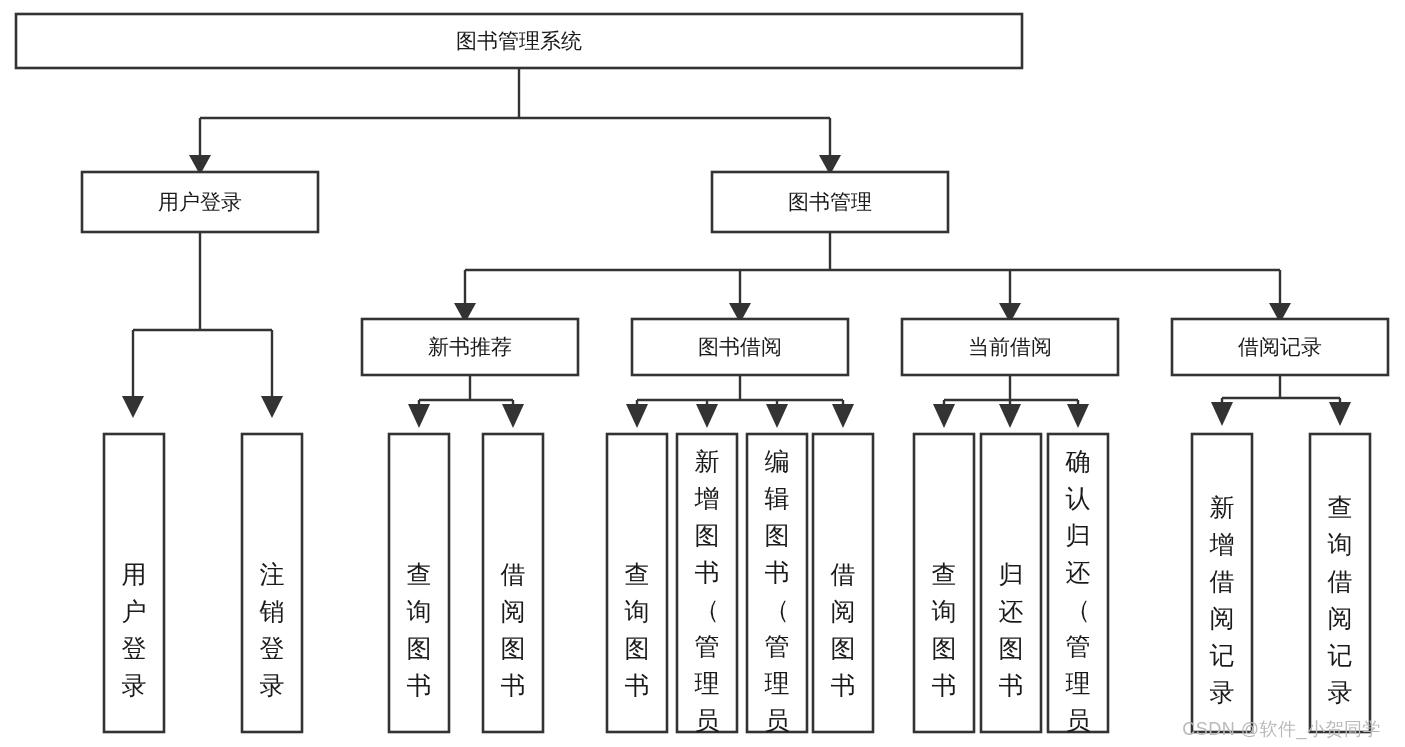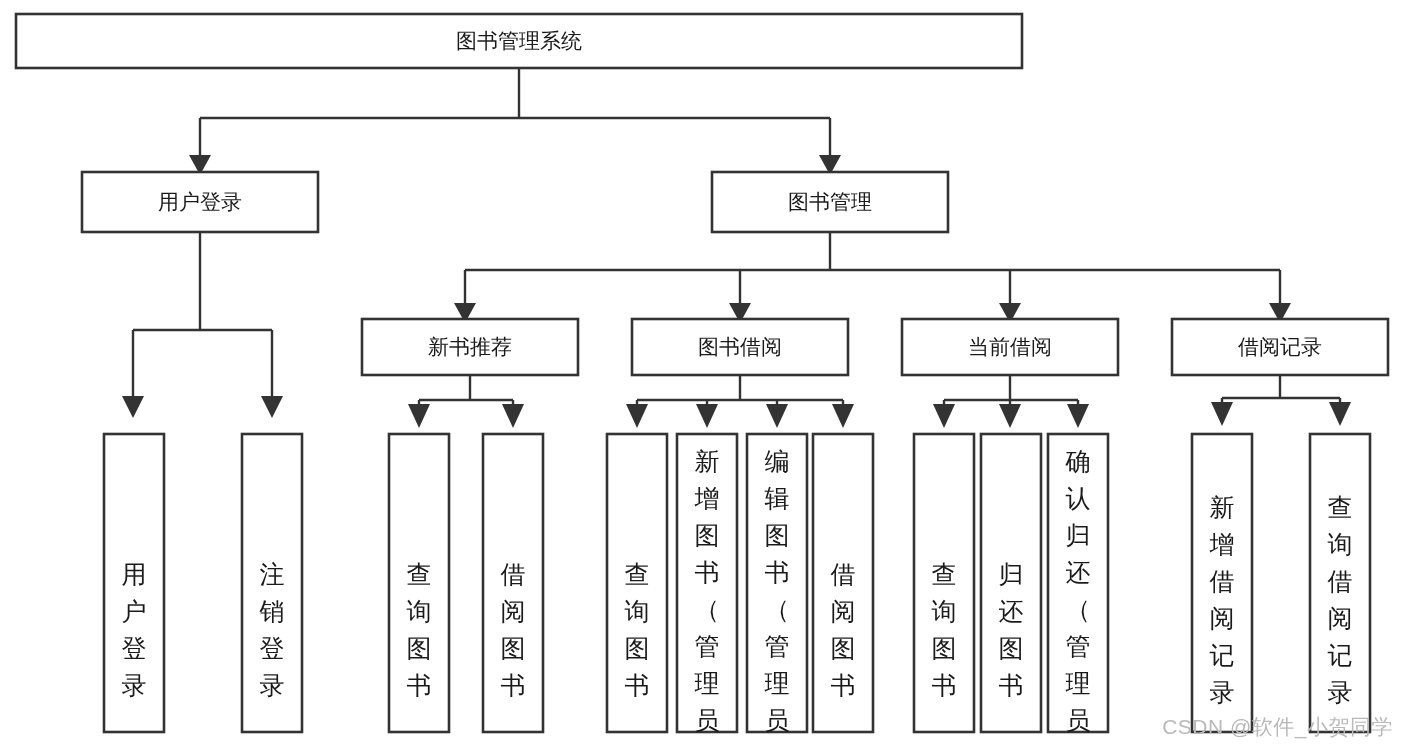--- a/index.html
+++ b/index.html
@@ -41,24 +41,24 @@
     stroke: #333333;
     stroke-width: 2.4;
     fill: none;
   }
   .arrow-head {
     fill: #333333;
     stroke: none;
   }
   .watermark {
     position: absolute;
-    right: 12px;
+    right: 24px;
     bottom: 6px;
     color: #b9b9b9;
-    font-size: 21px;
+    font-size: 18px;
     font-family: "Liberation Sans", "DejaVu Sans", sans-serif;
     letter-spacing: 0.5px;
     white-space: nowrap;
     pointer-events: none;
   }
 </style>
 </head>
 <body>
 
 <svg id="diagram" viewBox="0 0 1405 747">

